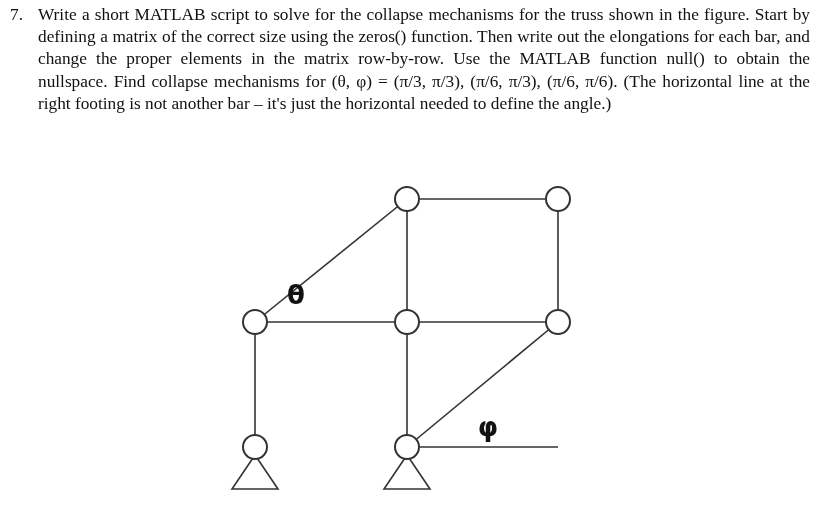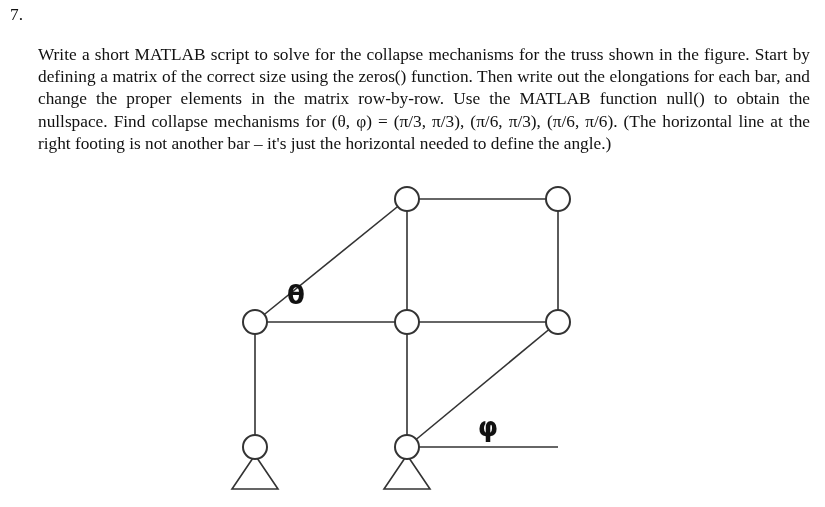--- a/index.html
+++ b/index.html
@@ -1,19 +1,19 @@
 <!DOCTYPE html>
 <html><head>
 <meta charset="utf-8">
 <style>
   html, body { margin: 0; padding: 0; background: #ffffff; }
   body { width: 825px; height: 507px; position: relative; overflow: hidden; font-family: "Liberation Serif", "DejaVu Serif", serif; color: #111; }
   .problem { position: absolute; left: 10px; top: 4px; width: 800px; font-size: 17.3px; line-height: 22.2px; }
   .problem .num { position: absolute; left: 0; top: 0; }
-  .problem .body { margin-left: 28px; text-align: justify; margin-top: 40px; }
+  .problem .body { margin-left: 28px; text-align: justify; }
   .figure { position: absolute; left: 0; top: 0; }
   .lbl { font-family: "DejaVu Sans", sans-serif; font-size: 26px; font-weight: bold; }
 </style>
 </head>
 <body>
 
 <div class="problem">
   <span class="num">7.</span>
   <div class="body">Write a short MATLAB script to solve for the collapse mechanisms for the truss shown in the figure. Start by defining a matrix of the correct size using the zeros() function. Then write out the elongations for each bar, and change the proper elements in the matrix row-by-row. Use the MATLAB function null() to obtain the nullspace. Find collapse mechanisms for (θ, φ) = (π/3, π/3), (π/6, π/3), (π/6, π/6). (The horizontal line at the right footing is not another bar – it's just the horizontal needed to define the angle.)</div>
 </div>

